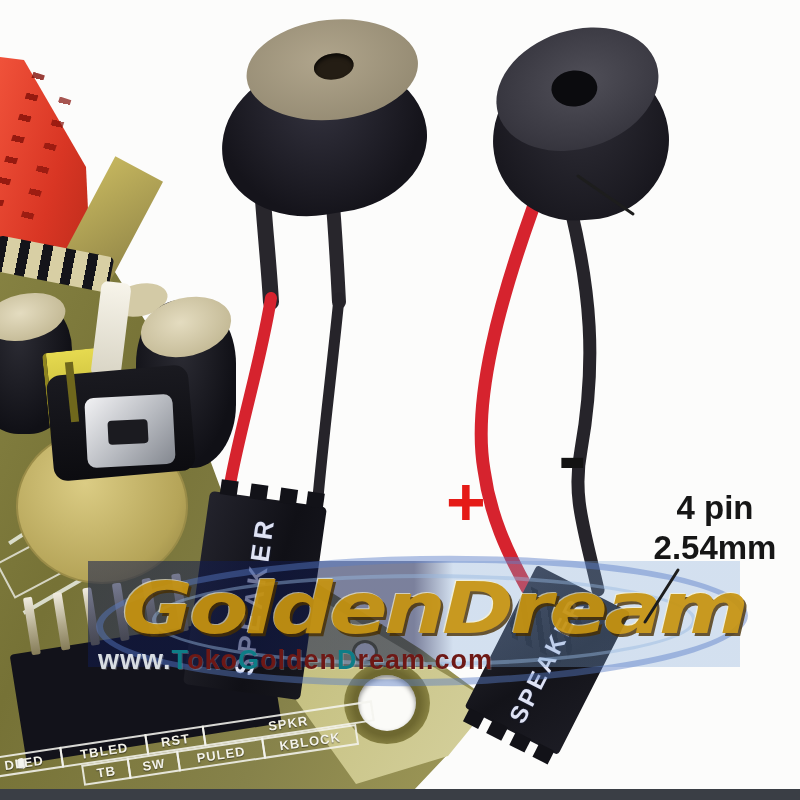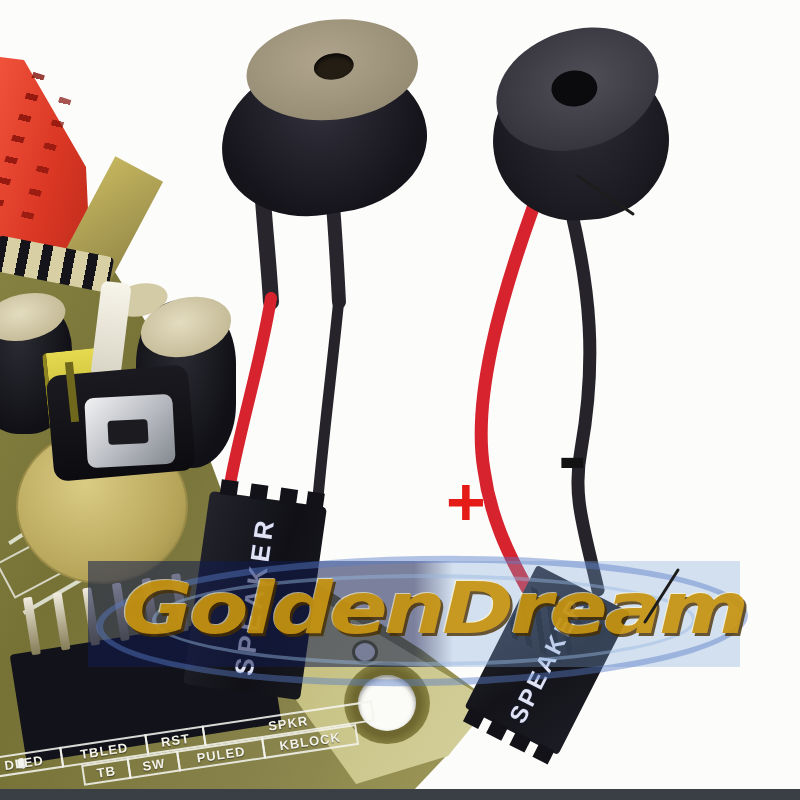--- a/index.html
+++ b/index.html
@@ -220,25 +220,28 @@
   <div class="abs buzzR">
     <div class="body"></div>
     <div class="top"></div>
     <div class="hole"></div>
   </div>
 
   <div class="abs wm-band"></div>
   <div class="abs wm-ell1"></div>
   <div class="abs wm-ell2"></div>
   <div class="abs wm-brand">GoldenDream</div>
+  <div class="abs wm-url"><span style="color: rgb(216, 221, 226);">www.</span><span style="color: rgb(14, 125, 135);">T</span><span style="color: rgb(110, 24, 21);">oko</span><span style="color: rgb(14, 125, 135);">G</span><span style="color: rgb(110, 24, 21);">olden</span><span style="color: rgb(14, 125, 135);">D</span><span style="color: rgb(110, 24, 21);">ream.com</span></div>
 
   <svg class="layer2" width="800" height="800" viewBox="0 0 800 800">
     <path d="M578 176 L633 214" stroke="#1d1d1d" stroke-width="3" stroke-linecap="round"></path>
     <path d="M678 570 L645 622" stroke="#1d1d1d" stroke-width="3" stroke-linecap="round"></path>
   </svg>
 
   <div class="abs lbl lbl-plus">+</div>
   <div class="abs lbl lbl-minus">-</div>
   <div class="abs lbl lbl-pin">
+    <div>4 pin</div>
+    <div>2.54mm</div>
   </div>
 
   <div class="abs bottom-bar"></div>
 </div>
 
 </body></html>

